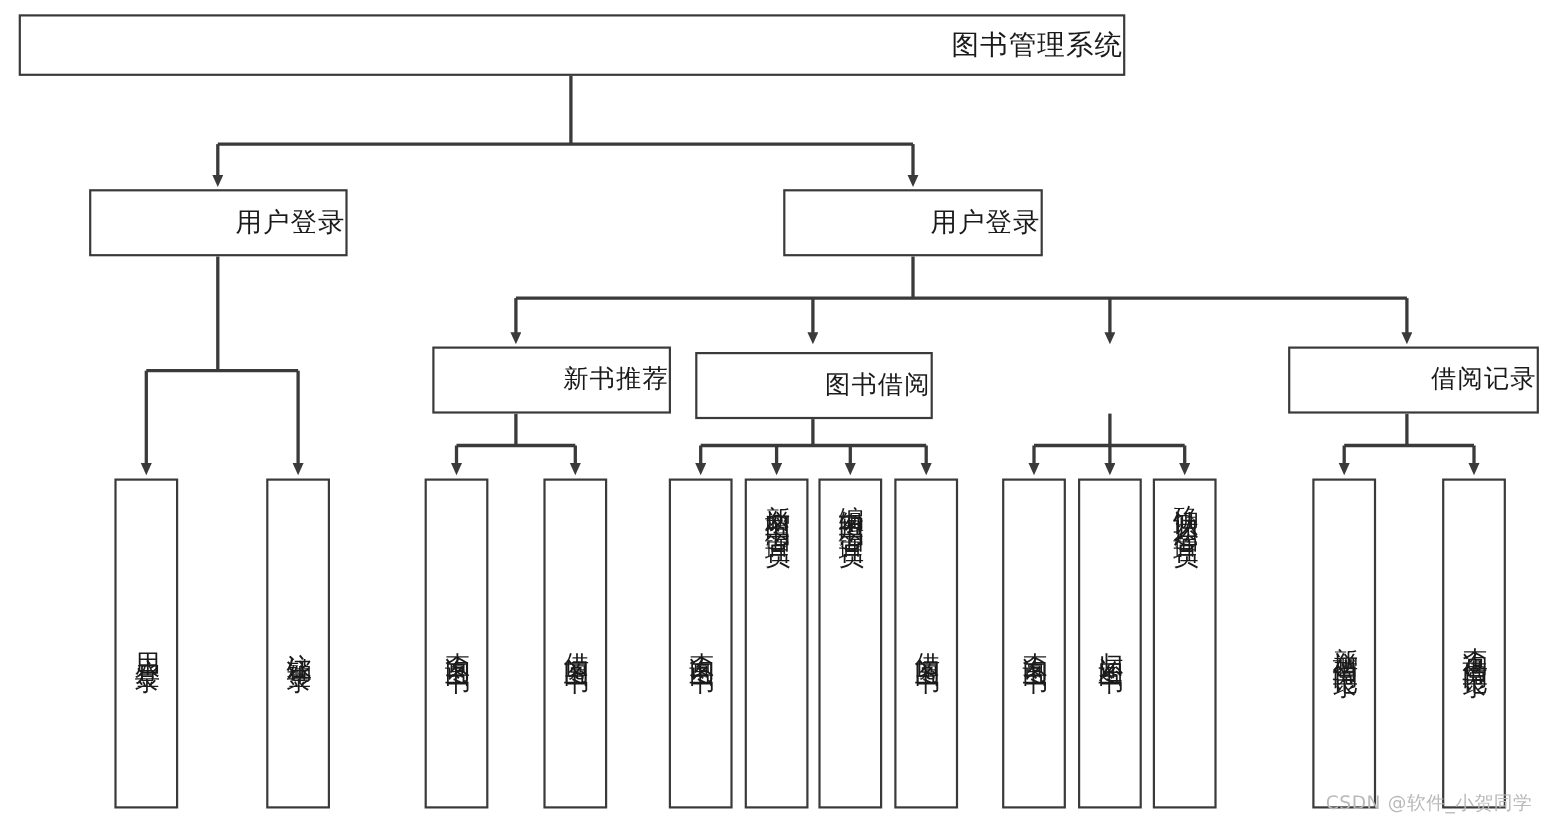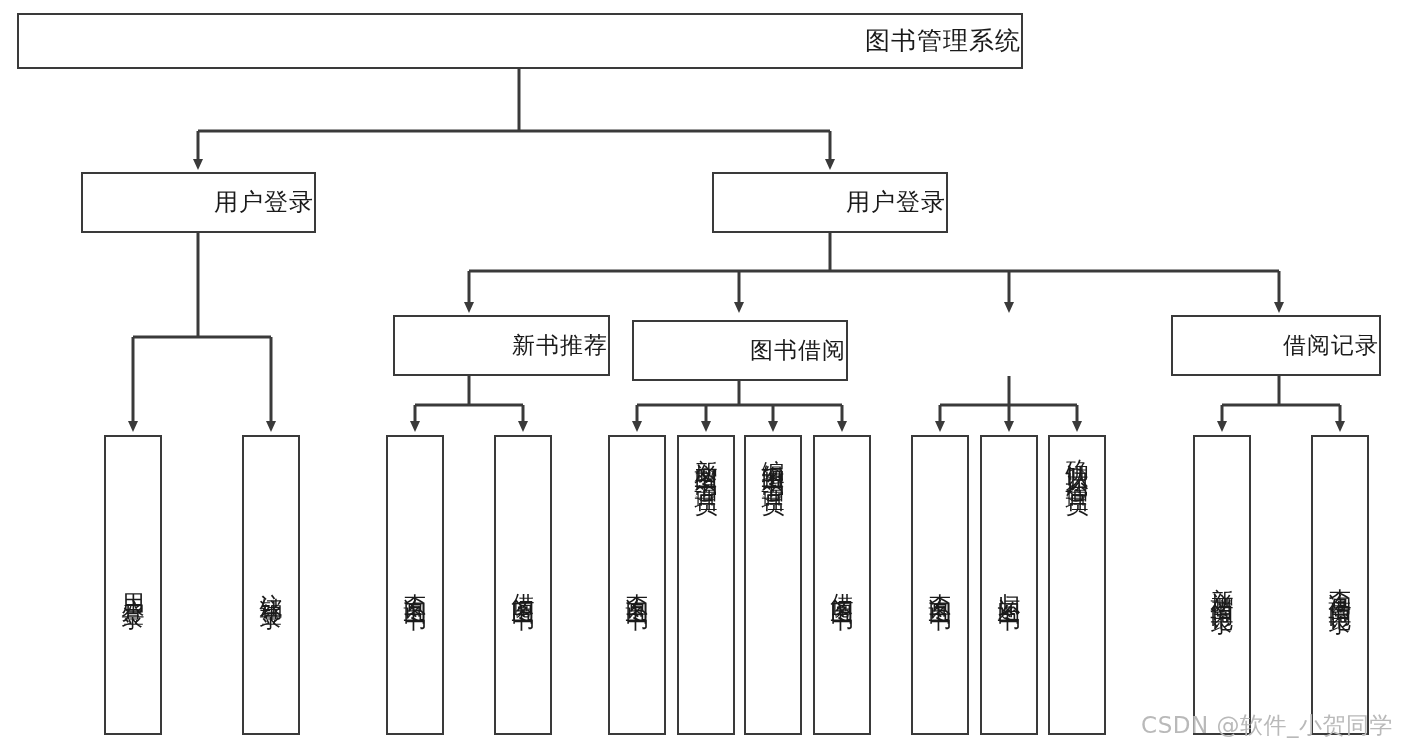--- a/index.html
+++ b/index.html
@@ -58,21 +58,21 @@
   .node.leaf.toptext {
     align-items: flex-start;
   }
   .node.leaf.toptext .label {
     padding-top: 4px;
   }
   .watermark {
     position: absolute;
     right: 12px;
     bottom: 6px;
-    font-size: 23px;
+    font-size: 17px;
     color: #b9b9b9;
     z-index: 5;
     white-space: nowrap;
     letter-spacing: 0.5px;
   }
 </style>
 </head>
 <body>
 
 <div id="canvas">
@@ -139,21 +139,21 @@
   <div class="node lvl2" style="left:712px; top:172px; width:236px; height:61px;">
     <span class="label">用户登录</span>
   </div>
 
   <div class="node lvl3" style="left:361px; top:315px; width:217px; height:61px;margin-left:32px;">
     <span class="label">新书推荐</span>
   </div>
   <div class="node lvl3" style="left:632px; top:320px; width:216px; height:61px;">
     <span class="label">图书借阅</span>
   </div>
-  <div class="node lvl3" style="left:1171px; top:315px; width:210px; height:61px;">
+  <div class="node lvl3" style="left:1171px; top:315px; width:228px; height:61px;">
     <span class="label">借阅记录</span>
   </div>
 
   <div class="node leaf" style="left:104px; top:435px; width:58px; height:300px;">
     <span class="label">用户登录</span>
   </div>
   <div class="node leaf" style="left:242px; top:435px; width:58px; height:300px;">
     <span class="label">注销登录</span>
   </div>
 

